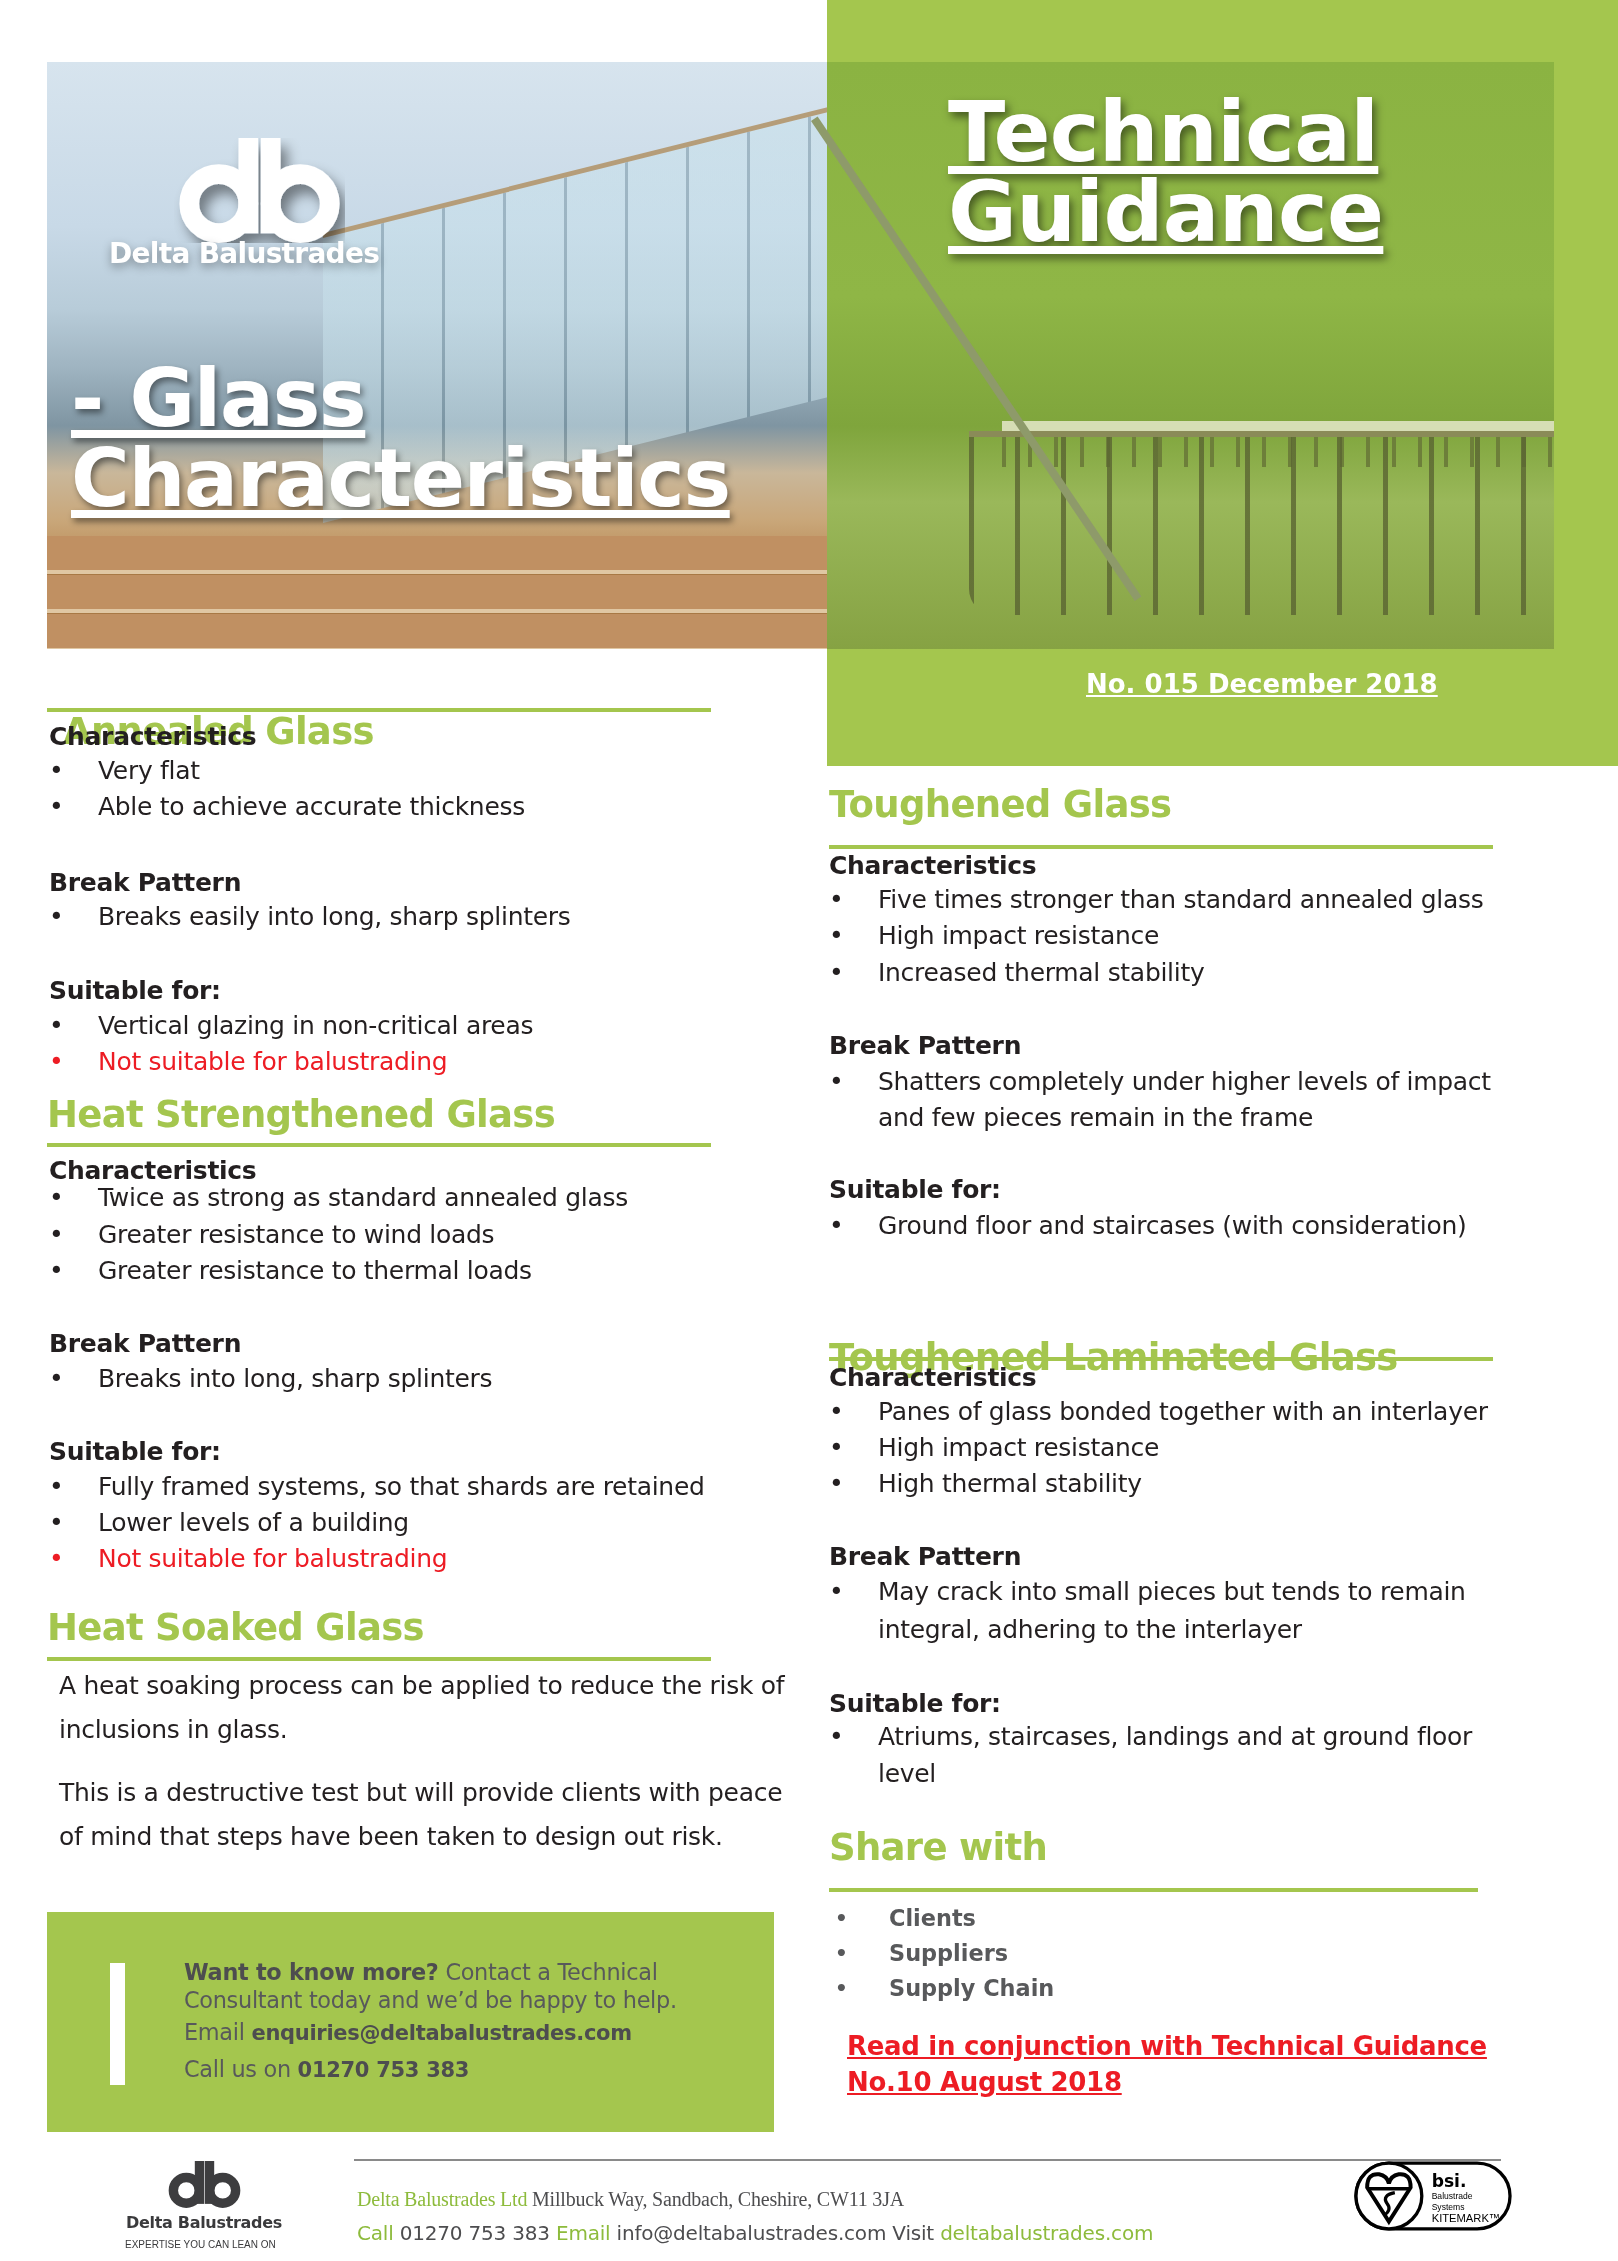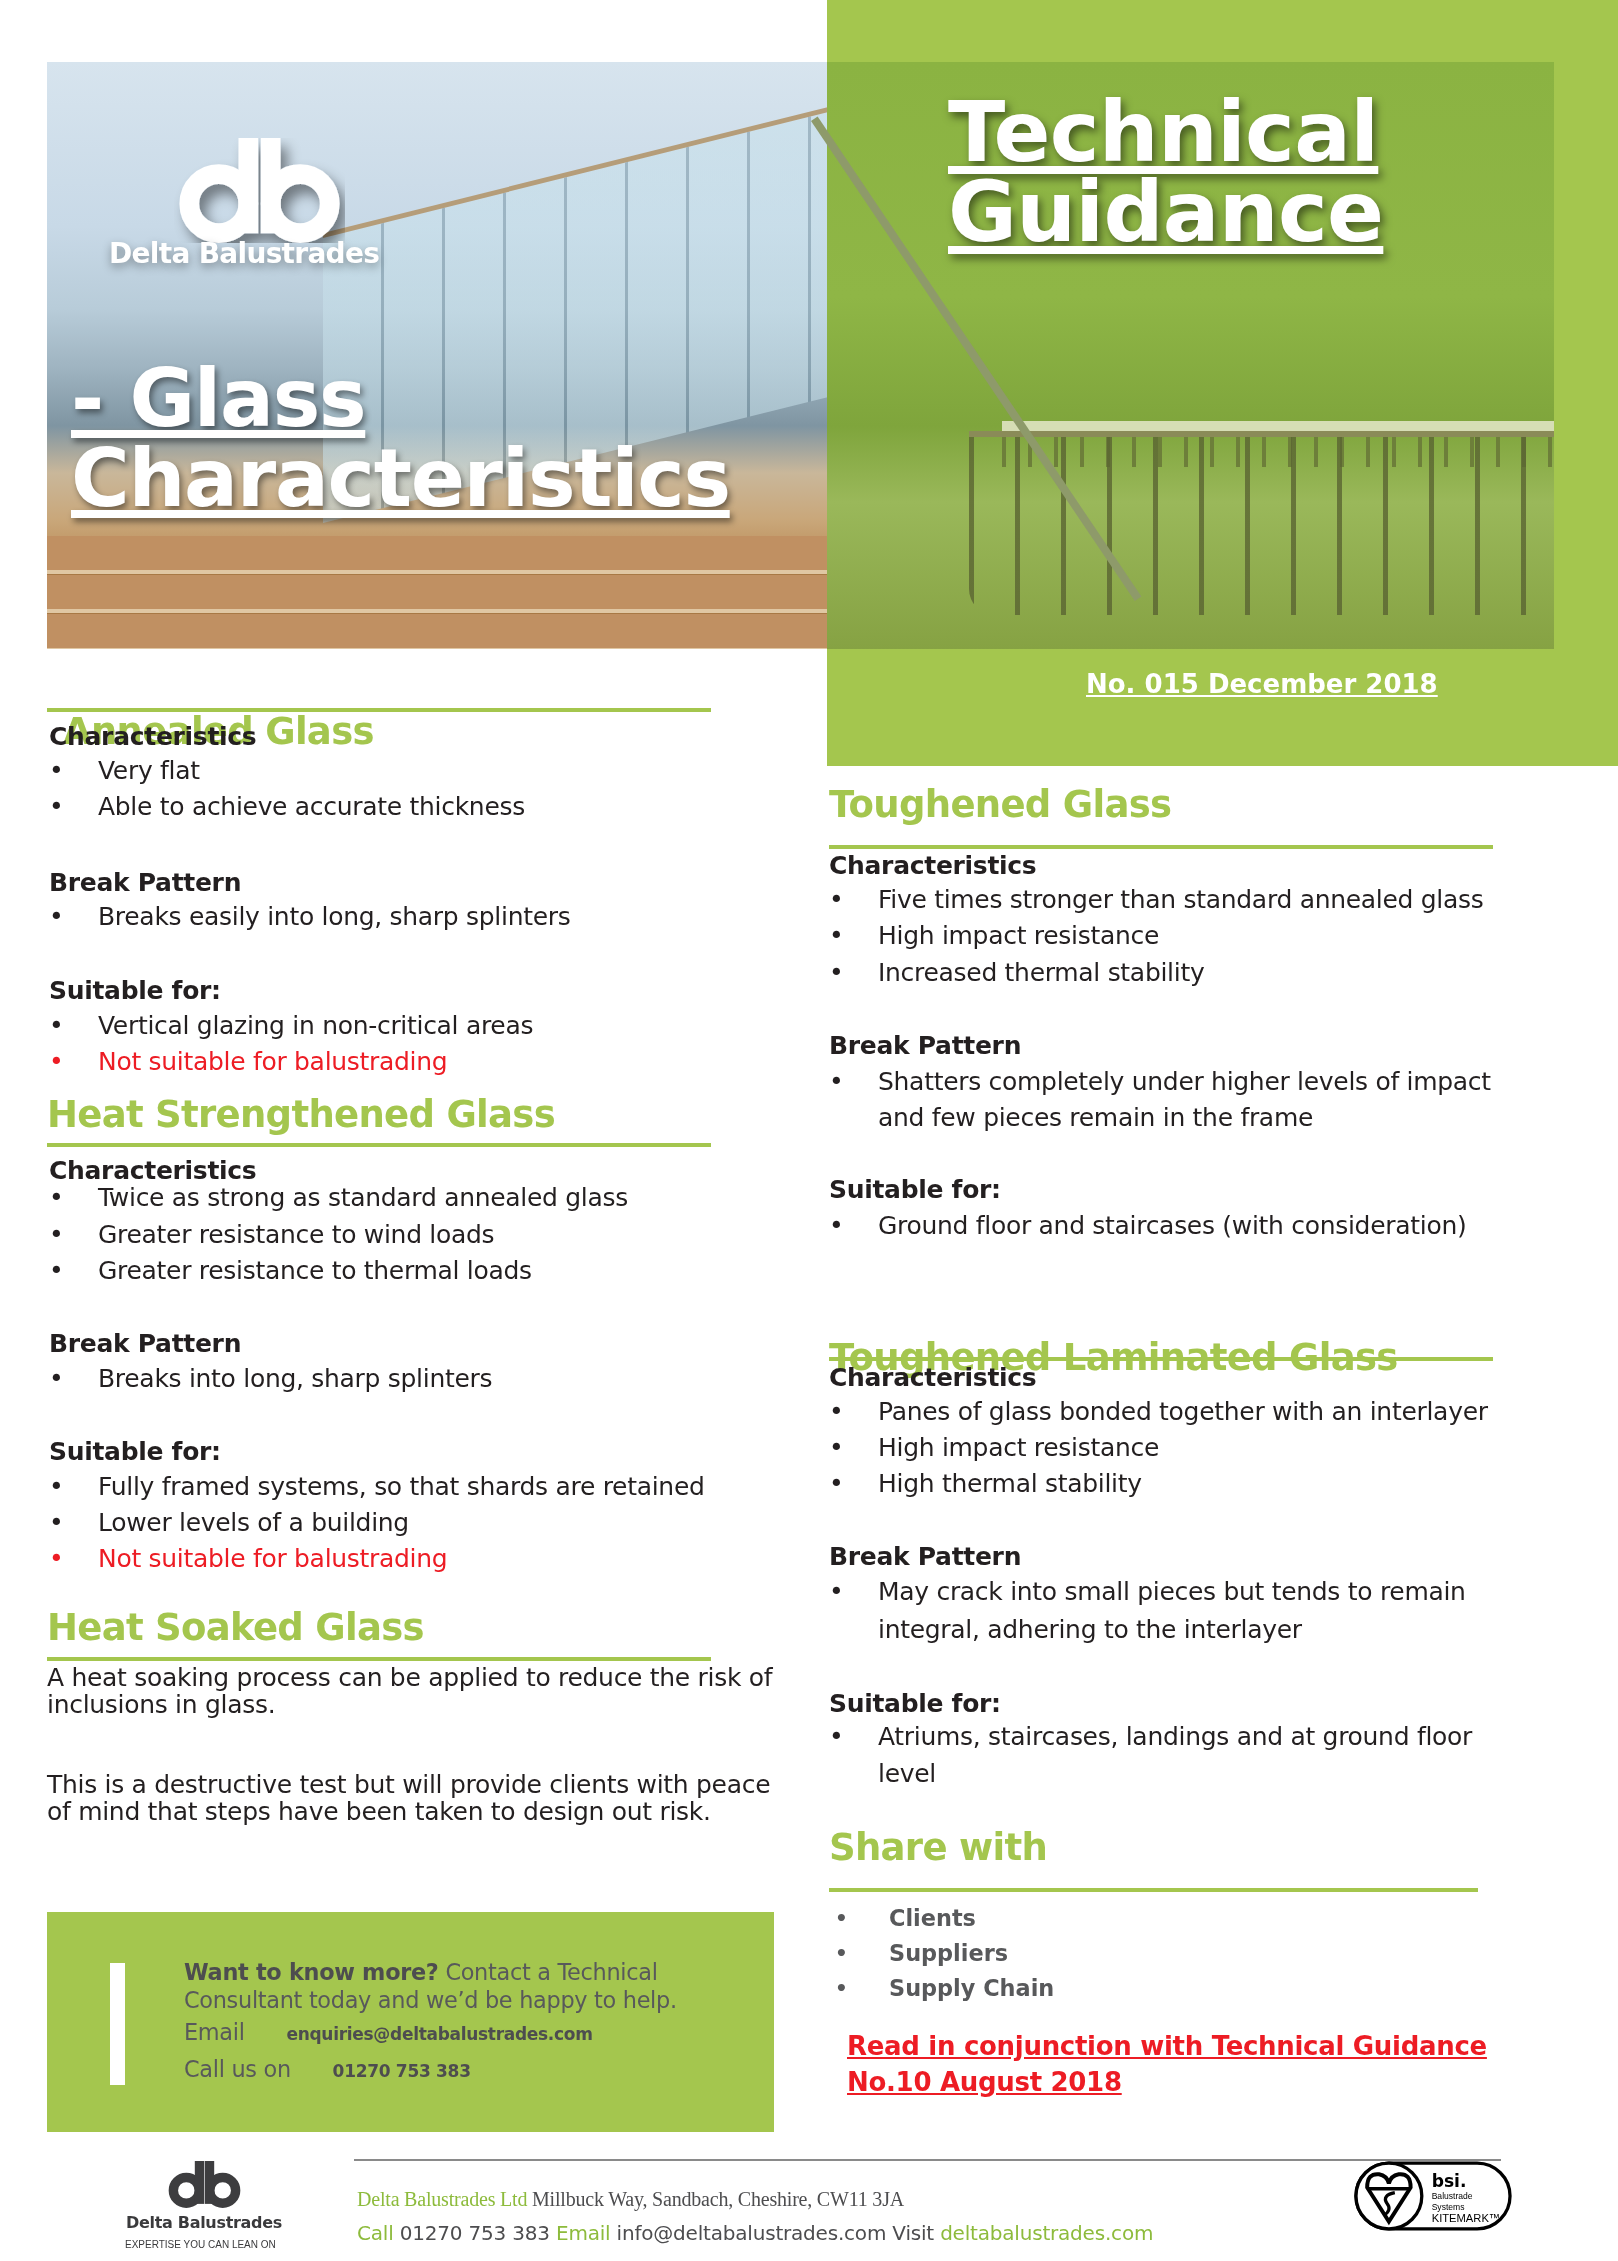--- a/index.html
+++ b/index.html
@@ -87,34 +87,34 @@
   }
   .li {
     position: absolute; font-family: "DejaVu Sans", sans-serif; font-size: 25px;
     color: #231f20; line-height: 36px; letter-spacing: -0.3px;
   }
   .li .bul { position: absolute; left: 0; top: 0; }
   .li .txt { position: absolute; left: 49px; top: 0; white-space: nowrap; }
   .li.red { color: #ed1c24; }
   .para {
     position: absolute; font-family: "DejaVu Sans", sans-serif; font-size: 25px;
-    color: #231f20; line-height: 27px; width: 731px; letter-spacing: -0.3px;
+    color: #231f20; line-height: 44px; width: 731px; letter-spacing: -0.3px; margin-left: 12px;
   }
 
   
   .contact-box { left: 47px; top: 1912px; width: 727px; height: 220px; background: #a4c64e; }
   .contact-bar { position: absolute; left: 63px; top: 51px; width: 15px; height: 122px; background: #ffffff; }
   .contact-text {
     position: absolute; left: 137px; top: 46px; width: 579px;
     font-family: "DejaVu Sans", sans-serif; font-size: 22.4px; line-height: 28px; color: #58595b; letter-spacing: -0.3px;
   }
   .contact-text b { font-weight: bold; color: #4d4d4f; }
   .contact-text .row { display: block; height: 28px; white-space: nowrap; }
   .contact-text .row.big { height: 37px; line-height: 37px; }
-  .contact-text .big b { font-size: 17px; margin-left: 35px; }
+  .contact-text .big b { font-size: 21px; }
 
   
   .share-li {
     position: absolute; font-family: "DejaVu Sans", sans-serif; font-weight: bold; font-size: 22.4px;
     color: #58595b; line-height: 35px;
   }
   .share-li .bul { position: absolute; left: 0; font-size: 20px; }
   .share-li .txt { position: absolute; left: 54px; white-space: nowrap; }
 
   .read-note {

